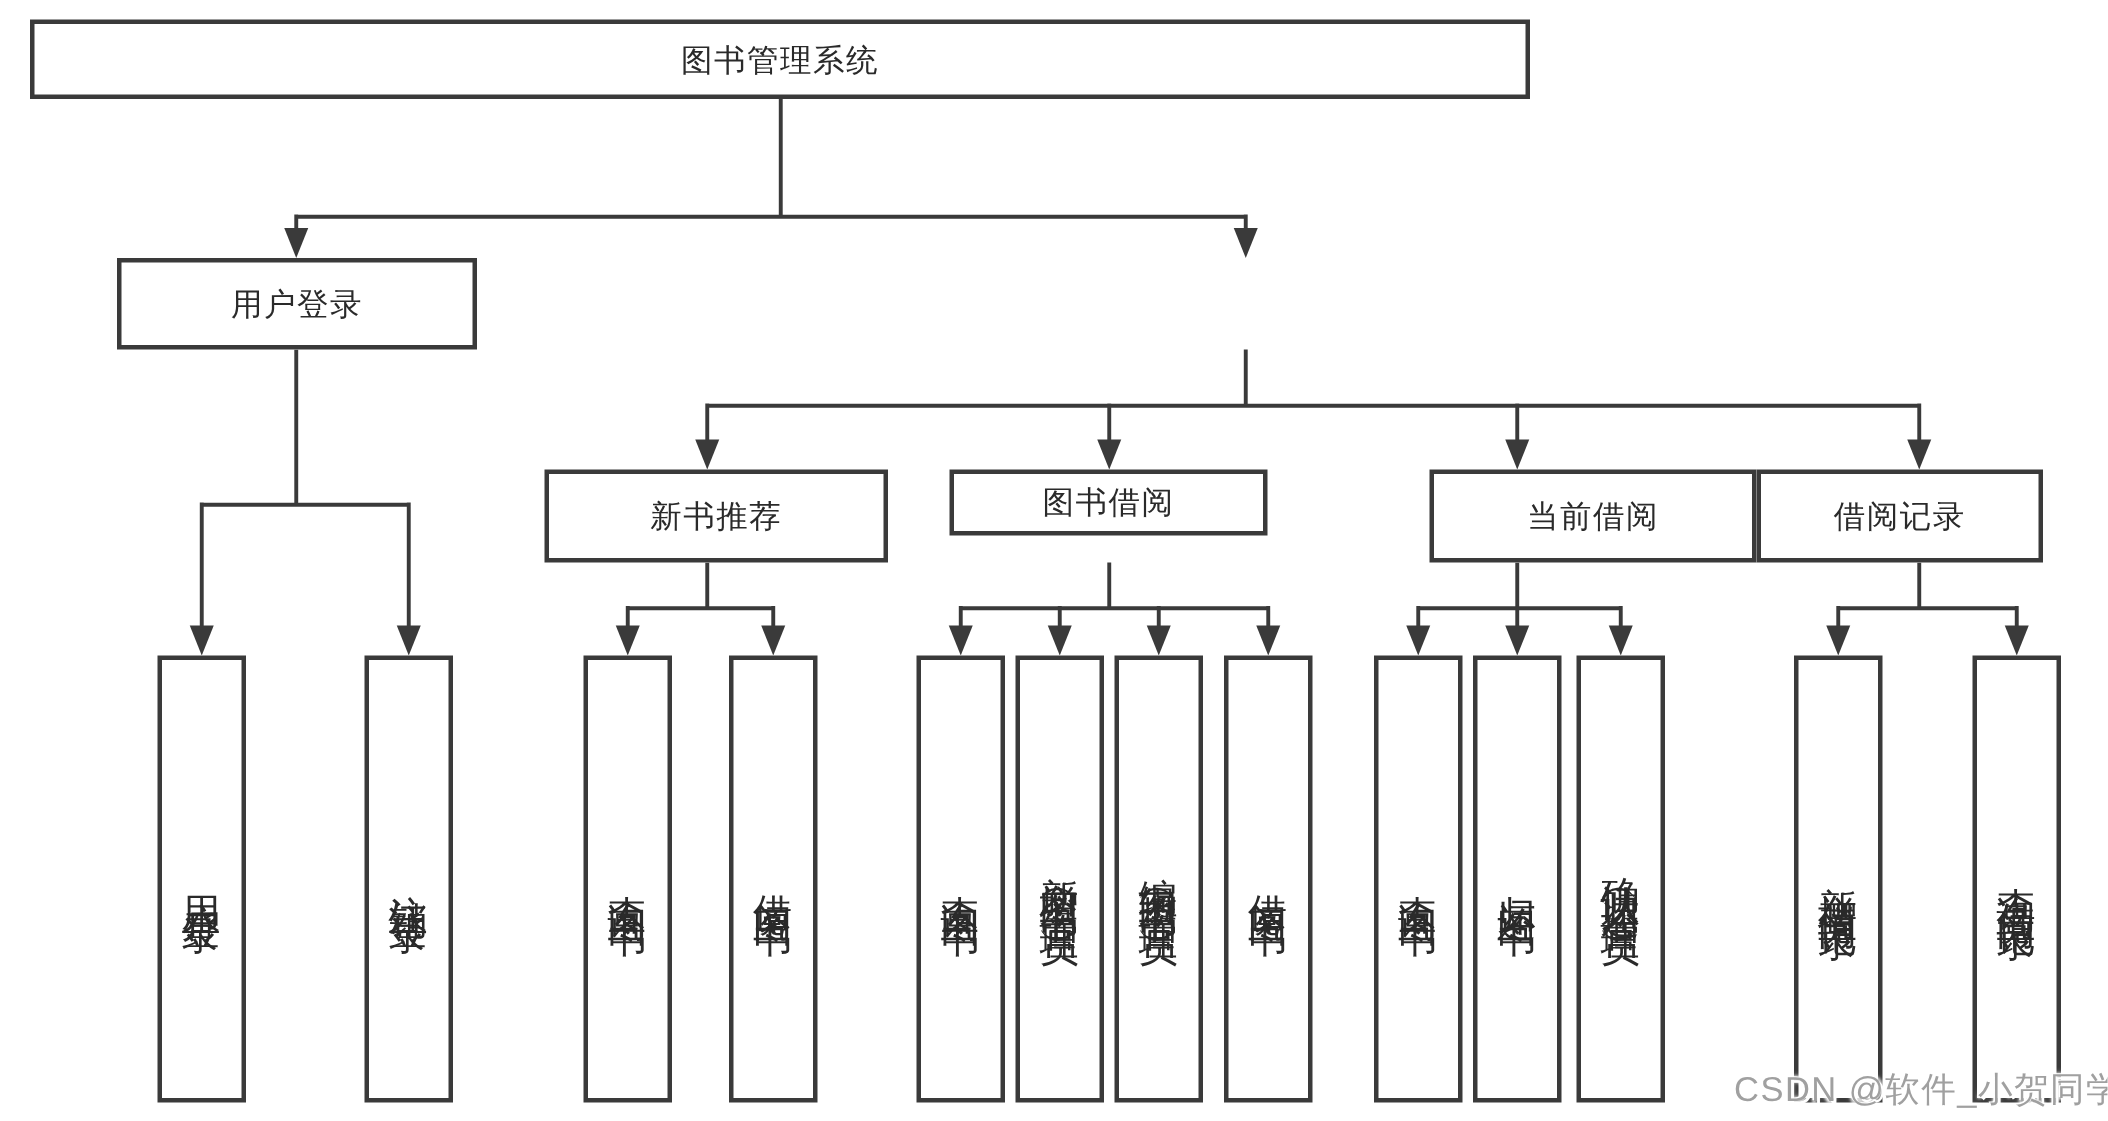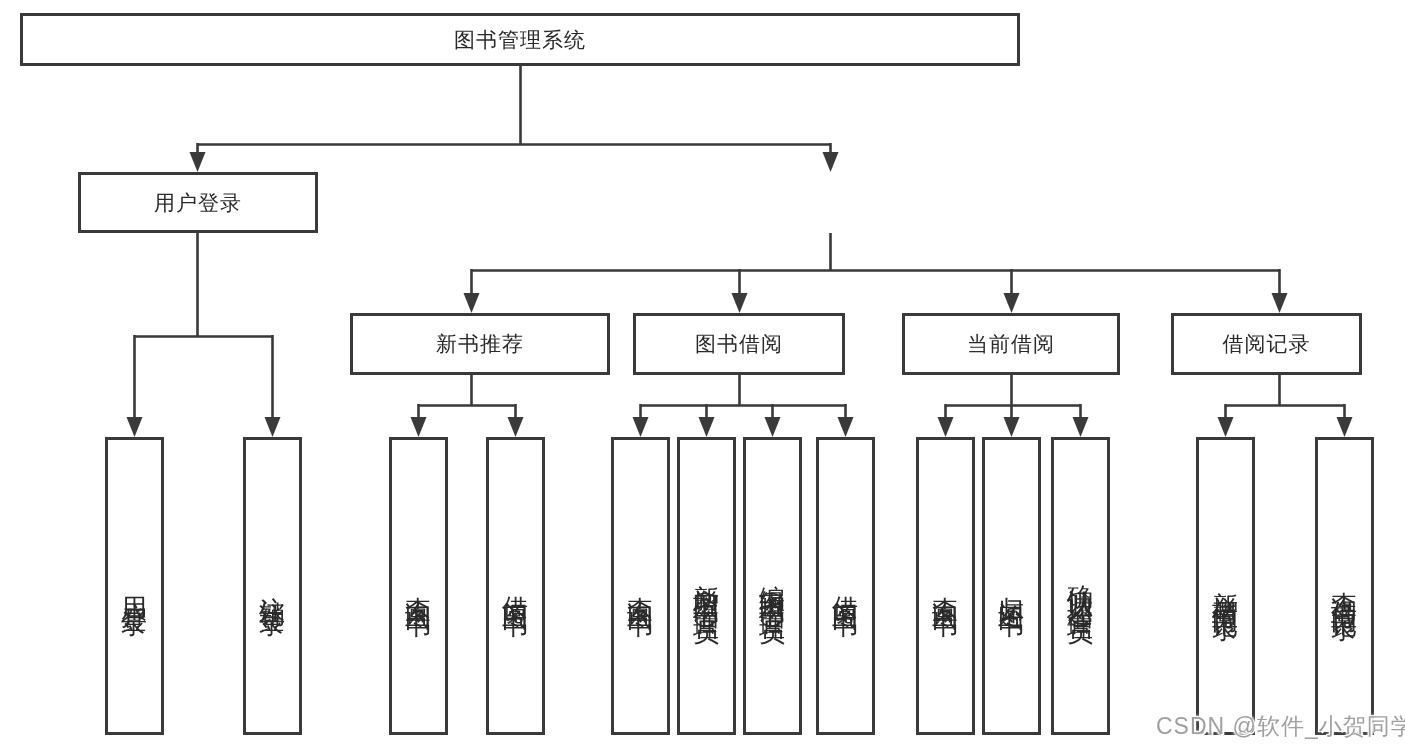--- a/index.html
+++ b/index.html
@@ -111,23 +111,23 @@
       <path d="M1279.5 375 V405.5 M1225.5 405.5 H1344.5 M1225.5 404 V419 M1344.5 404 V419"></path>
       <polygon points="1217.5,417 1233.5,417 1225.5,437"></polygon>
       <polygon points="1336.5,417 1352.5,417 1344.5,437"></polygon>
     </g>
   </svg>
 
   <div class="box" style="left:20px;top:13px;width:1000px;height:53px">图书管理系统</div>
 
   <div class="box" style="left:78px;top:172px;width:240px;height:61px">用户登录</div>
 
-  <div class="box" style="left:350px;top:313px;width:260px;height:62px">新书推荐</div>
-  <div class="box" style="left:633px;top:313px;width:212px;height:62px">图书借阅</div>
-  <div class="box" style="left:902px;top:313px;width:218px;height:62px">当前借阅</div>
+  <div class="box" style="left:363px;top:313px;width:229px;height:62px">新书推荐</div>
+  <div class="box" style="left:633px;top:313px;width:212px;height:44px">图书借阅</div>
+  <div class="box" style="left:953px;top:313px;width:218px;height:62px">当前借阅</div>
   <div class="box" style="left:1171px;top:313px;width:191px;height:62px">借阅记录</div>
 
   <div class="box leaf" style="left:105px;top:437px;width:59px;height:298px">用户登录</div>
   <div class="box leaf" style="left:243px;top:437px;width:59px;height:298px">注销登录</div>
 
   <div class="box leaf" style="left:389px;top:437px;width:59px;height:298px">查询图书</div>
   <div class="box leaf" style="left:486px;top:437px;width:59px;height:298px">借阅图书</div>
 
   <div class="box leaf" style="left:611px;top:437px;width:59px;height:298px">查询图书</div>
   <div class="box leaf" style="left:677px;top:437px;width:59px;height:298px">新增图书（管理员）</div>

